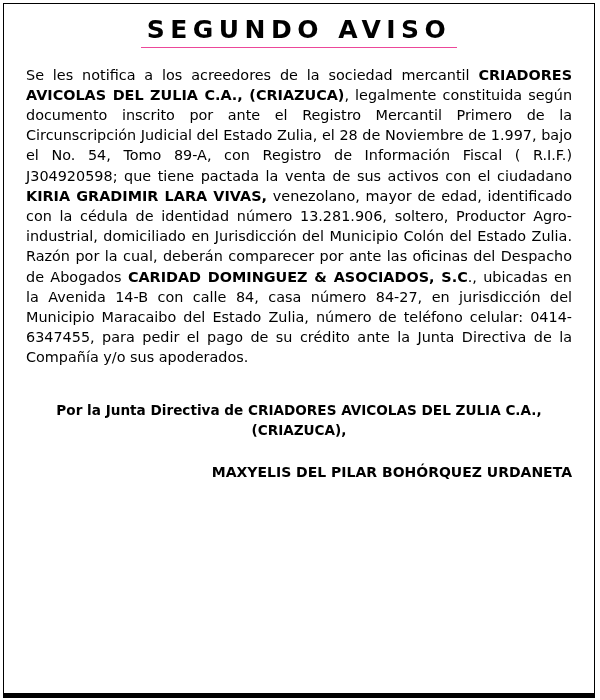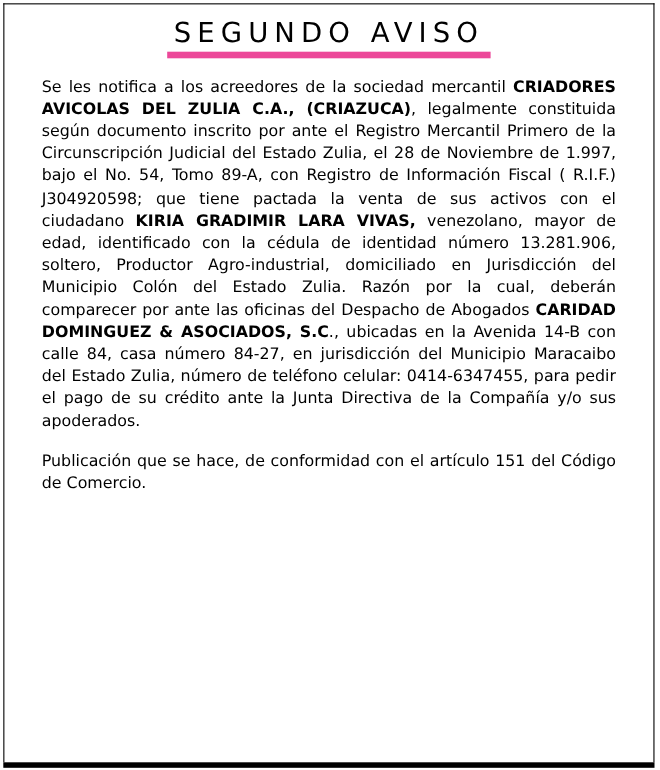--- a/index.html
+++ b/index.html
@@ -44,38 +44,38 @@
   }
 
   
   #title-wrap {
     text-align: center;
     padding-top: 12px;
   }
   #doc-title {
     display: inline-block;
     font-size: 25px;
-    font-weight: normal;
+    font-weight: bold;
     letter-spacing: 5.5px;
     line-height: 1.1;
-    border-bottom: 6px solid #ec4899;
+    border-bottom: 1px solid #ec4899;
     padding: 0 6px 3px 6px;
     white-space: nowrap;
   }
 
   
   #body-copy {
     margin-top: 17px;
   }
   .para {
     text-align: justify;
     text-justify: inter-word;
     font-size: 14.4px;
     line-height: 20.2px;
-    margin: 16px;
+    margin: 4px;
   }
   .para + .para {
     margin-top: 17px;
   }
   .para b {
     font-weight: bold;
   }
 
   
   #board-block {
@@ -119,26 +119,27 @@
 
 <div id="notice-frame">
   <div class="inner">
 
     <div id="title-wrap">
       <span id="doc-title">SEGUNDO AVISO</span>
     </div>
 
     <div id="body-copy">
         <p class="para"><span>Se les notifica a los acreedores de la sociedad mercantil </span><b>CRIADORES AVICOLAS DEL ZULIA C.A., (CRIAZUCA)</b><span>, legalmente constituida según documento inscrito por ante el Registro Mercantil Primero de la Circunscripción Judicial del Estado Zulia, el 28 de Noviembre de 1.997, bajo el No. 54, Tomo  89-A, con Registro de Información Fiscal ( R.I.F.) J304920598; que tiene pactada la venta de sus activos con el ciudadano </span><b>KIRIA  GRADIMIR  LARA VIVAS,</b><span> venezolano, mayor de edad, identificado con la cédula de identidad número 13.281.906, soltero, Productor Agro-industrial, domiciliado en Jurisdicción del Municipio Colón del  Estado Zulia. Razón  por la cual, deberán comparecer  por ante las oficinas del Despacho de Abogados </span><b>CARIDAD DOMINGUEZ &amp; ASOCIADOS, S.C</b><span>., ubicadas en la Avenida  14-B con calle 84, casa número 84-27, en jurisdicción del Municipio Maracaibo  del Estado Zulia, número de teléfono celular: 0414-6347455, para pedir el pago de su crédito ante la Junta Directiva de la Compañía y/o sus apoderados.</span></p>
-        <p class="para"><span>Publicación que se hace, de conformidad con el artículo 151 del  Código de Comercio.</span></p>
       </div>
 
+    <div id="board-block">Por la Junta Directiva de CRIADORES AVICOLAS DEL ZULIA C.A., (CRIAZUCA),</div>
 
     <div class="officer" id="officer-president">
     </div>
 
     <div class="officer" id="officer-vicepresident">
+      <span class="officer-name">MAXYELIS DEL PILAR BOHÓRQUEZ URDANETA</span>
     </div>
 
   </div>
 </div>
 
 <div id="bottom-bar"></div>
 
 </body></html>

